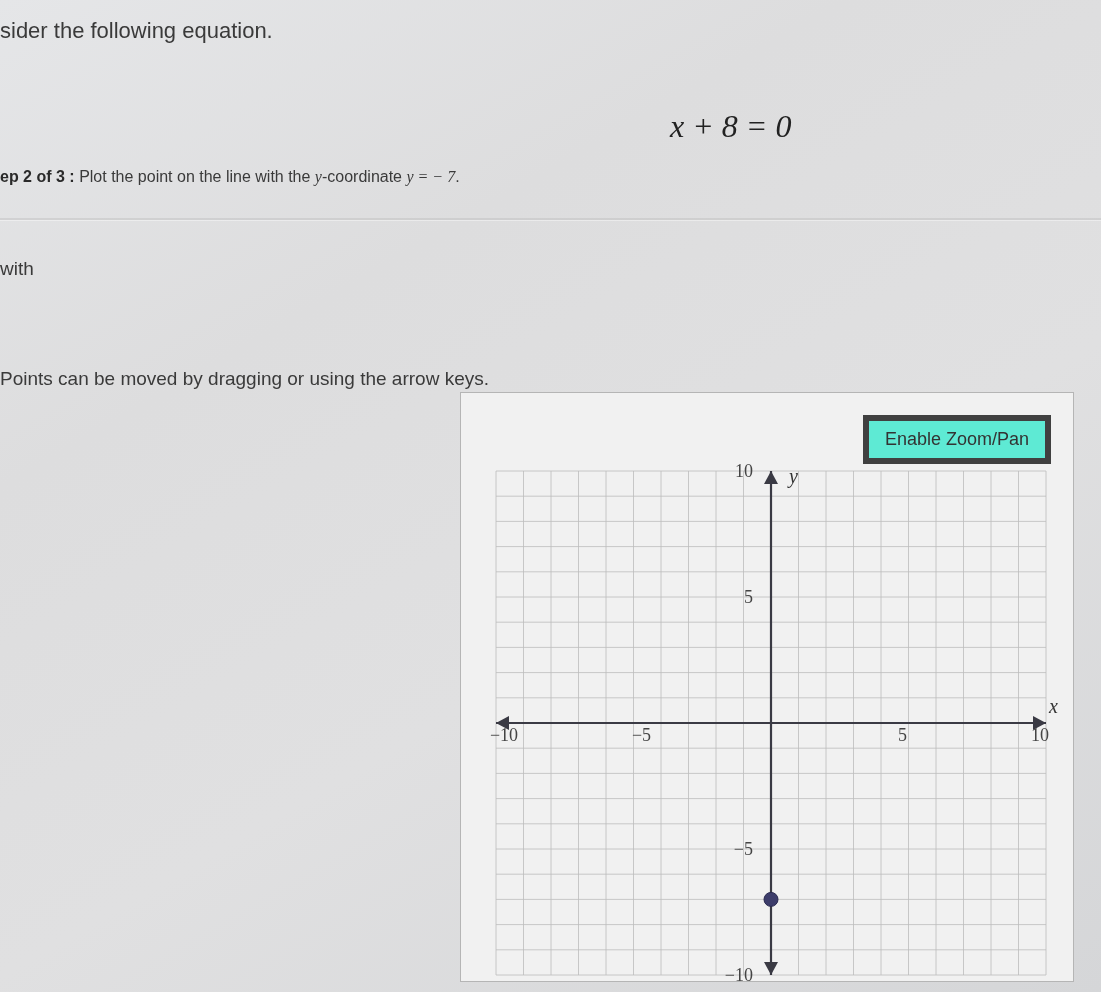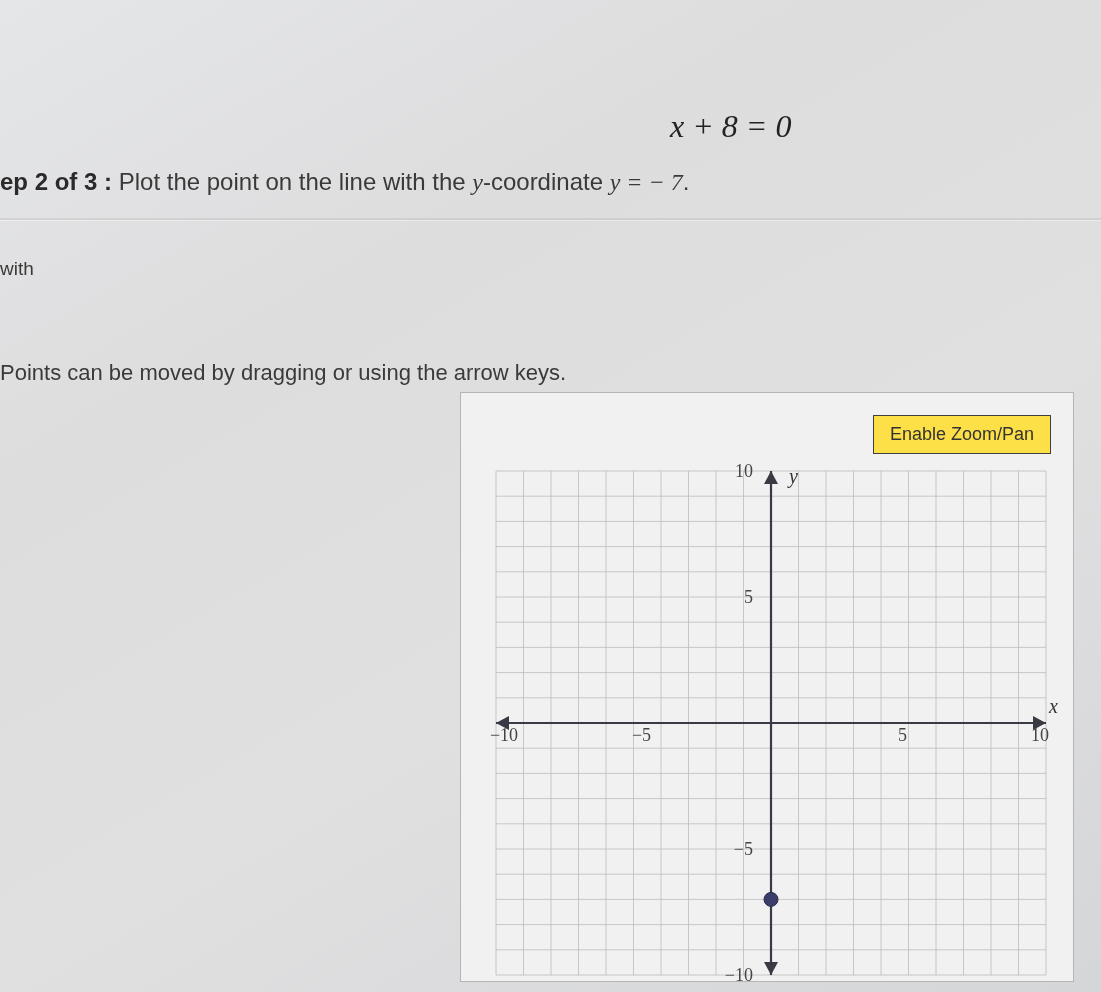--- a/index.html
+++ b/index.html
@@ -22,65 +22,66 @@
     font-size: 22px; color: #3a3a3a;
   }
   .equation {
     position: absolute; left: 670px; top: 108px;
     font-family: "Times New Roman", serif;
     font-style: italic;
     font-size: 32px; color: #222;
   }
   .step-line {
     position: absolute; left: 0; top: 168px;
-    font-size: 24px; color: #3a3a3a;
+    font-size: 16px; color: #3a3a3a;
   }
   .step-line .bold { font-weight: 600; color:#2a2a2a; }
   .step-line .it { font-style: italic; font-family:"Times New Roman",serif; }
   .divider {
     position: absolute; left: 0; top: 218px;
     width: 1101px; height: 0;
     border-top: 2px solid rgba(180,180,180,0.35);
     border-bottom:1px solid rgba(255,255,255,0.4);
   }
   .answer-label {
     position: absolute; left: 0; top: 258px;
     font-size: 19px; color:#3a3a3a; font-weight:500;
   }
   .hint-text {
-    position: absolute; left: 0; top: 360px;
-    font-size: 22px; color:#3a3a3a;
+    position: absolute; left: 0; top: 368px;
+    font-size: 19px; color:#3a3a3a;
   }
   .graph-pane {
     position: absolute; left: 460px; top: 392px;
     width: 614px; height: 590px;
     background: #f1f1f1;
     border: 1px solid #b5b5b5;
   }
   .zoom-btn {
     position: absolute; right: 22px; top: 22px;
-    background: #fde047;
-    border: 1px solid #404040;
+    background: #5eead4;
+    border: 6px solid #404040;
     padding: 8px 16px;
     font-size: 18px;
     color: #333;
     cursor: pointer;
     font-family: inherit;
   }
   .graph-svg {
     position: absolute;
     left: 20px; top: 70px;
     width: 580px; height: 520px;
   }
 </style>
 </head>
 <body>
 
 <div class="page">
 
+  <div class="question-title">sider the following equation.</div>
 
   <div class="equation">x + 8 = 0</div>
 
   <div class="step-line">
     <span class="bold">ep 2 of 3 :</span>
     <span>Plot the point on the line with the </span><span class="it">y</span><span>-coordinate </span><span class="it">y = − 7</span><span>.</span>
   </div>
 
   <div class="divider"></div>
 

